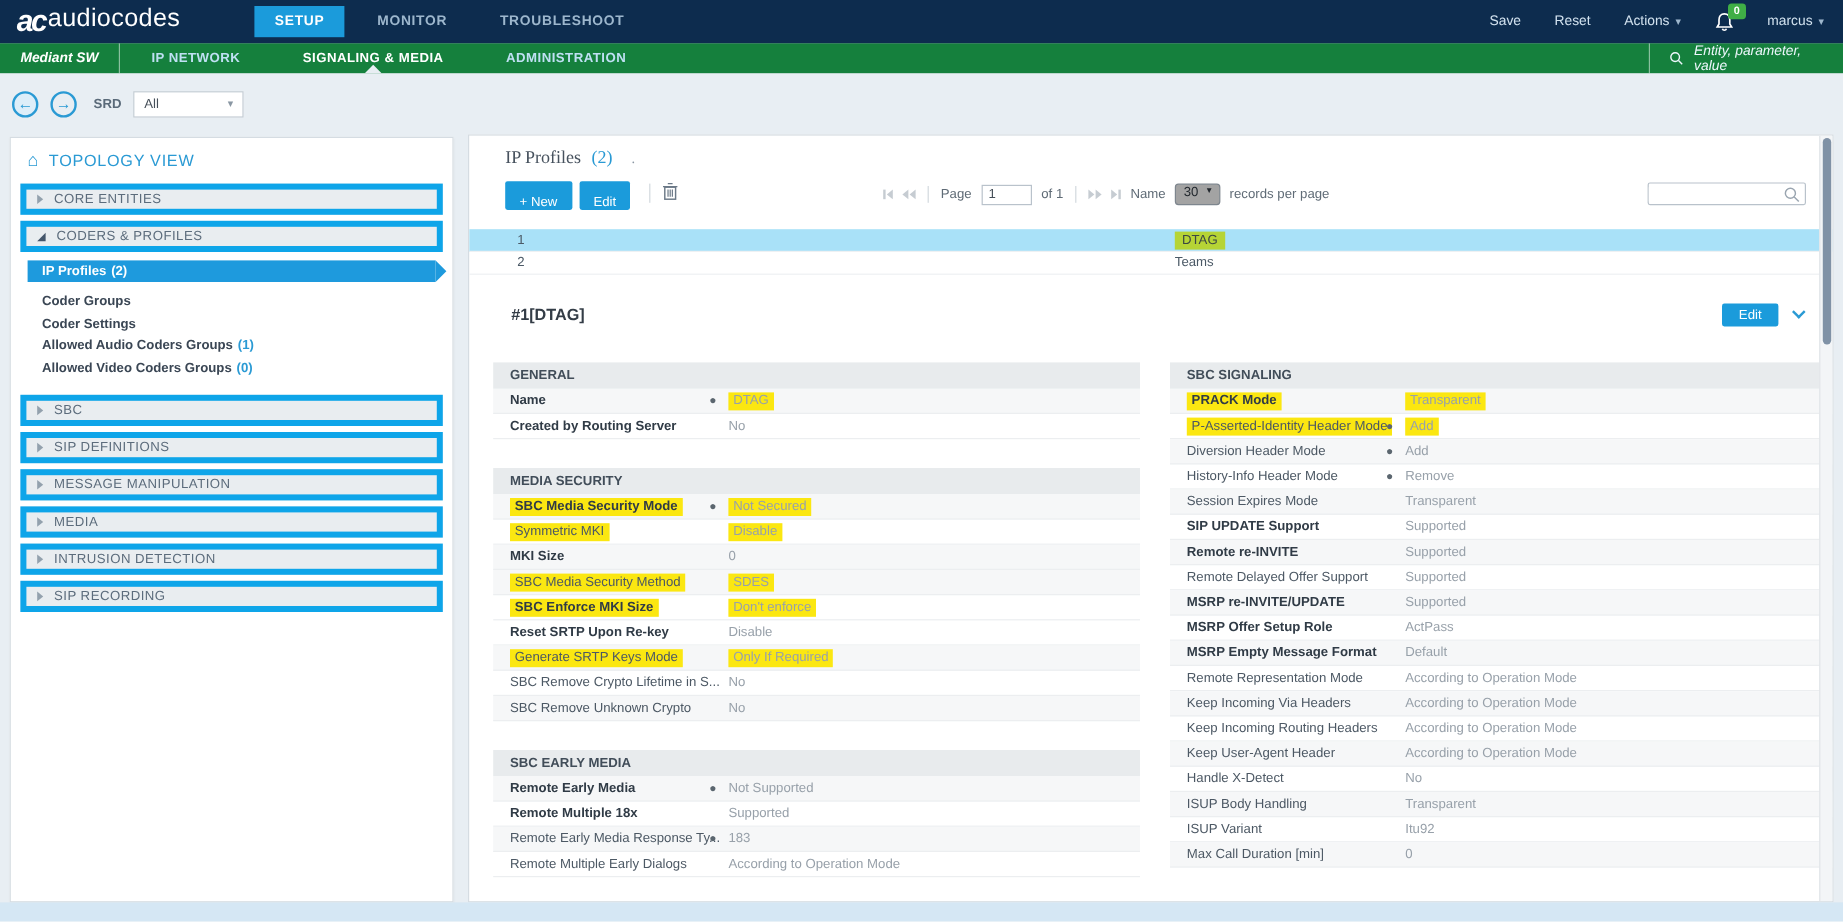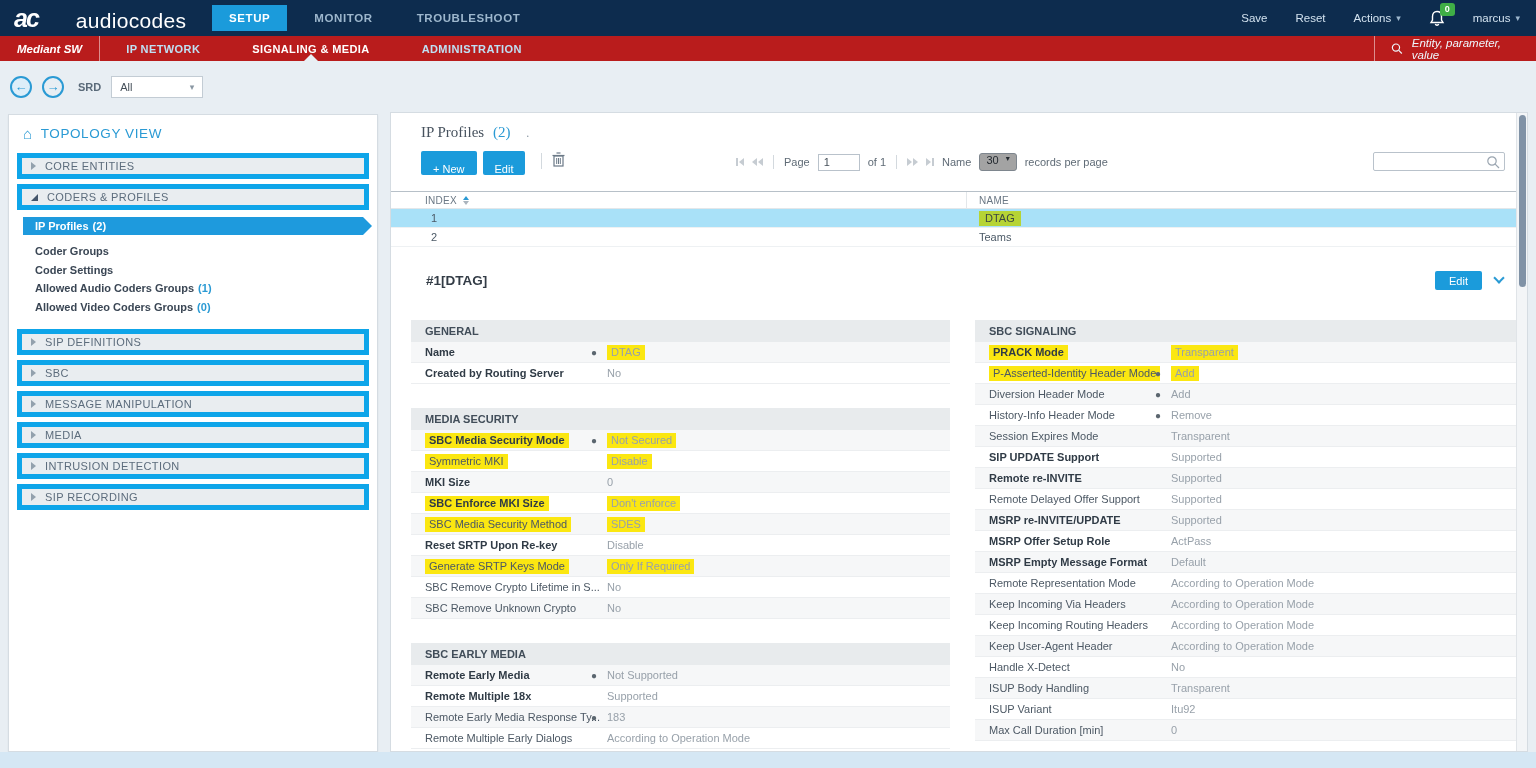--- a/index.html
+++ b/index.html
@@ -2,37 +2,37 @@
 <html><head>
 <meta charset="utf-8">
 <style>
   * { box-sizing: border-box; margin: 0; padding: 0; }
   html,body { width:1536px; height:768px; overflow:hidden; }
   body { font-family:"Liberation Sans","DejaVu Sans",sans-serif; background:#e8eef3; position:relative; }
 
   
   .navbar { position:absolute; top:0; left:0; right:0; height:36px; background:#0d2c4e;
             display:flex; align-items:center; color:#fff; z-index:5; }
-  .logo { width:198px; padding-left:14px; display:flex; align-items:flex-end;gap:36px; }
+  .logo { width:198px; padding-left:14px; display:flex; align-items:flex-start; }
   .logo-mark { font-weight:bold; font-size:25px; letter-spacing:-2px; font-style:italic; }
   .logo-text { font-size:21px; letter-spacing:.3px; margin-left:2px; }
   .nav-tabs { display:flex; margin-left:14px; gap:10px; height:100%; align-items:center; }
   .ntab { height:26px; line-height:26px; padding:0 17px; font-size:11.5px; font-weight:bold;
           color:#9db7cd; letter-spacing:.6px; cursor:pointer; }
   .ntab.active { background:#1b9bdb; color:#fff; }
   .nav-right { margin-left:auto; display:flex; align-items:center; gap:28px; padding-right:16px;
                font-size:11.5px; color:#d2e2ef; }
   .nav-link { cursor:pointer; display:flex; align-items:center; gap:5px; }
   .caret { font-size:9px; color:#9db7cd; }
   .bell { position:relative; cursor:pointer; display:flex; }
   .bell-badge { position:absolute; top:-7px; right:-10px; background:#3fae46; color:#fff;
                 font-size:9px; font-weight:bold; padding:1px 5px 2px; border-radius:3px; }
 
   
-  .subnav { position:absolute; top:36px; left:0; right:0; height:25px; background:#b91c1c;
+  .subnav { position:absolute; top:36px; left:0; right:0; height:25px; background:#15803d;
             display:flex; align-items:center; color:#fff; z-index:4; }
   .device { font-style:italic; font-weight:bold; font-size:11.5px; padding:0 17px;
             border-right:1px solid rgba(255,255,255,.5); height:100%; display:flex; align-items:center; }
   .subnav-tabs { display:flex; height:100%; }
   .stab { padding:12px 26px; font-size:11px; font-weight:bold; color:#bfe0f3; letter-spacing:.4px;
           position:relative; height:100%; display:flex; align-items:center; cursor:pointer; }
   .stab.active { color:#fff; }
   .notch { position:absolute; bottom:0; left:50%; margin-left:-7px; width:0; height:0;
            border-left:7px solid transparent; border-right:7px solid transparent;
            border-bottom:7px solid #e8eef3; }
@@ -251,25 +251,25 @@
           <span>Allowed Audio Coders Groups</span>
           <span class="cnt">(1)</span>
         </div>
         <div class="sb-item">
           <span>Allowed Video Coders Groups</span>
           <span class="cnt">(0)</span>
         </div>
       </div>
       <div class="sb-bar">
         <i class="tri-col"></i>
+        <span>SBC</span>
+      </div>
+      <div class="sb-bar">
+        <i class="tri-col"></i>
         <span>SIP DEFINITIONS</span>
-      </div>
-      <div class="sb-bar">
-        <i class="tri-col"></i>
-        <span>SBC</span>
       </div>
       <div class="sb-bar">
         <i class="tri-col"></i>
         <span>MESSAGE MANIPULATION</span>
       </div>
       <div class="sb-bar">
         <i class="tri-col"></i>
         <span>MEDIA</span>
       </div>
       <div class="sb-bar">
@@ -338,32 +338,20 @@
     <div class="search-box">
       <input value="" style="">
       <svg width="14" height="14" viewBox="0 0 14 14">
         <circle cx="6" cy="6" r="4.2" fill="none" stroke="#9aa5b0" stroke-width="1.2"></circle>
         <line x1="9.2" y1="9.2" x2="13" y2="13" stroke="#9aa5b0" stroke-width="1.2"></line>
       </svg>
     </div>
   </div>
 
   <div class="table">
-    <div class="thead">
-      <div class="th-index">
-        <span id="col-0">INDEX</span>
-        <span class="sort">
-            <i class="s-up"></i>
-            <i class="s-dn"></i>
-          </span>
-      </div>
-      <div class="th-name">
-        <span id="col-1">NAME</span>
-      </div>
-    </div>
     <div id="table-rows">
         <div class="trow sel">
           <div class="td-index">1</div>
           <div class="td-name"><span class="chip">DTAG</span></div>
         </div>
         <div class="trow">
           <div class="td-index">2</div>
           <div class="td-name"><span>Teams</span></div>
         </div>
       </div>
@@ -398,29 +386,29 @@
             <div class="frow">
               <div class="f-label"><span class="hl">Symmetric MKI</span></div>
               <span class="f-bullet"></span>
               <div class="f-value"><span class="hl">Disable</span></div>
             </div>
             <div class="frow odd">
               <div class="f-label b"><span>MKI Size</span></div>
               <span class="f-bullet"></span>
               <div class="f-value"><span>0</span></div>
             </div>
+            <div class="frow odd">
+              <div class="f-label"><span class="hl">SBC Media Security Method</span></div>
+              <span class="f-bullet"></span>
+              <div class="f-value"><span class="hl">SDES</span></div>
+            </div>
             <div class="frow">
               <div class="f-label b"><span class="hl">SBC Enforce MKI Size</span></div>
               <span class="f-bullet"></span>
               <div class="f-value"><span class="hl">Don't enforce</span></div>
-            </div>
-            <div class="frow odd">
-              <div class="f-label"><span class="hl">SBC Media Security Method</span></div>
-              <span class="f-bullet"></span>
-              <div class="f-value"><span class="hl">SDES</span></div>
             </div>
             <div class="frow">
               <div class="f-label b"><span>Reset SRTP Upon Re-key</span></div>
               <span class="f-bullet"></span>
               <div class="f-value"><span>Disable</span></div>
             </div>
             <div class="frow odd">
               <div class="f-label"><span class="hl">Generate SRTP Keys Mode</span></div>
               <span class="f-bullet"></span>
               <div class="f-value"><span class="hl">Only If Required</span></div>

